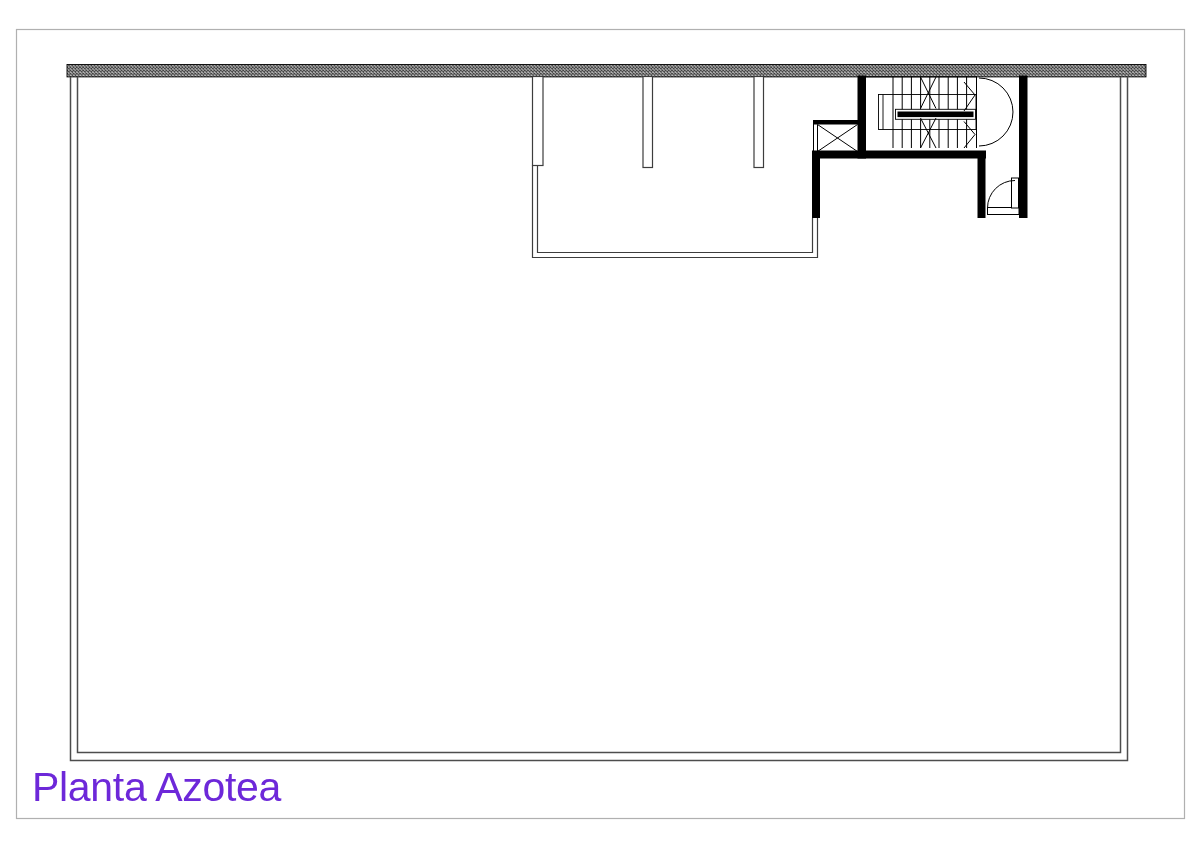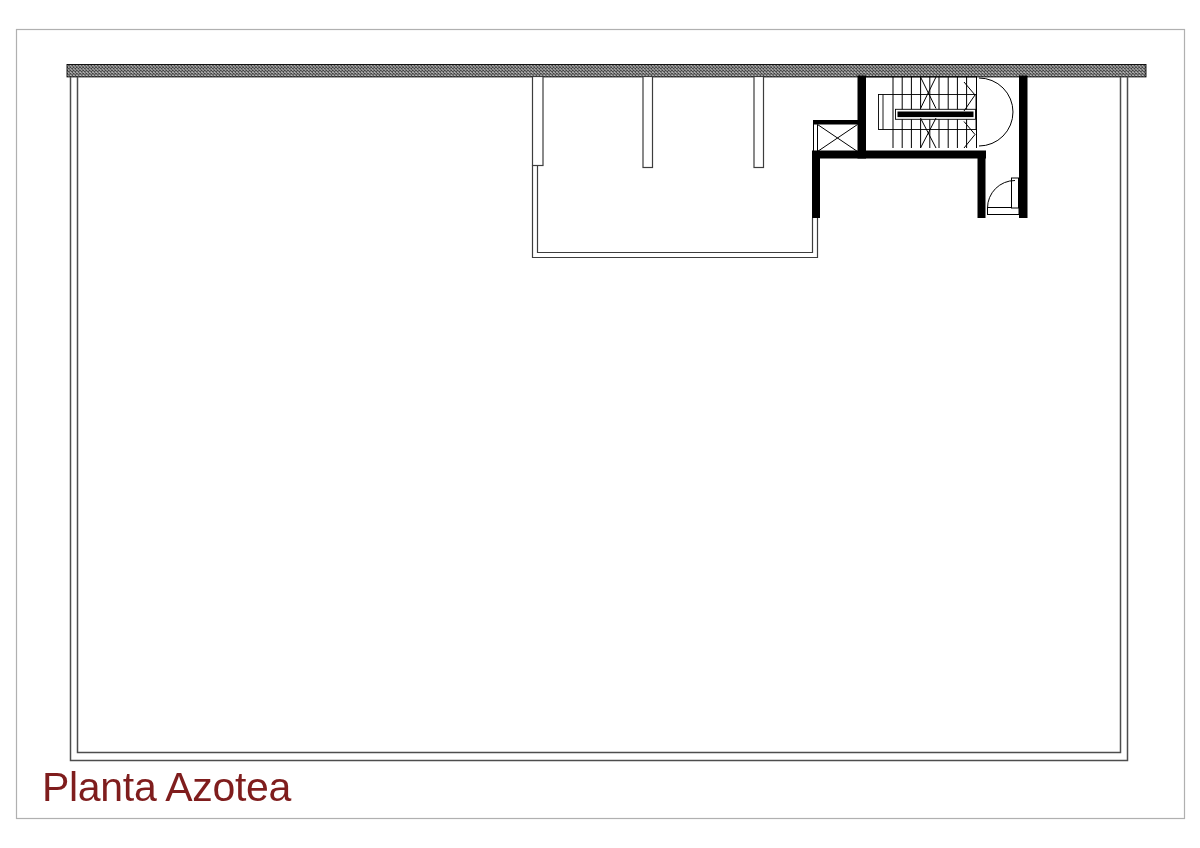--- a/index.html
+++ b/index.html
@@ -6,25 +6,25 @@
   .sheet{
     position:relative;
     width:1200px;height:848px;
     background:#ffffff;
     overflow:hidden;
     font-family:"Liberation Sans", sans-serif;
   }
   .sheet svg{position:absolute;left:0;top:0;width:1200px;height:848px;display:block;}
   .plan-title{
     position:absolute;
-    left:42px;top:766px;
+    left:32px;top:766px;
     font-size:41px;
     line-height:1.05;
     letter-spacing:-0.3px;
-    color:#7f1d1d;
+    color:#6d28d9;
     white-space:nowrap;
   }
 </style>
 </head>
 <body>
 
 <div class="sheet">
 
   <svg viewBox="0 0 1200 848" xmlns="http://www.w3.org/2000/svg">
     <defs>

